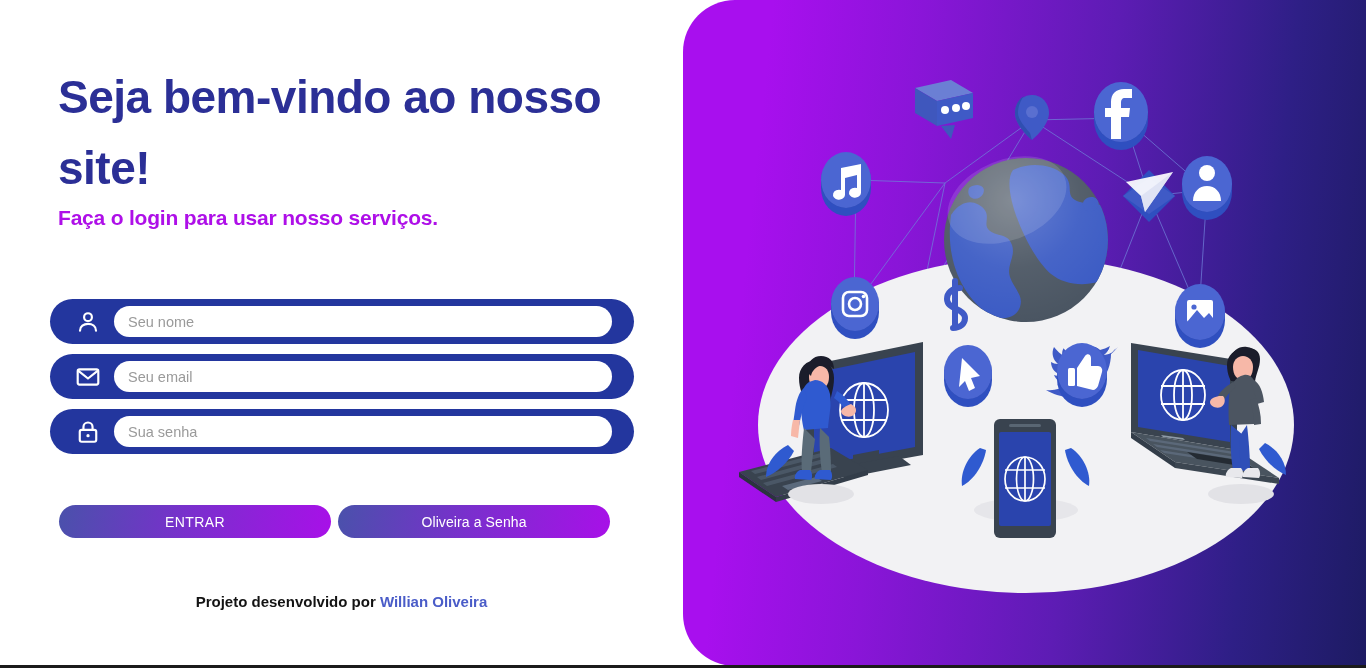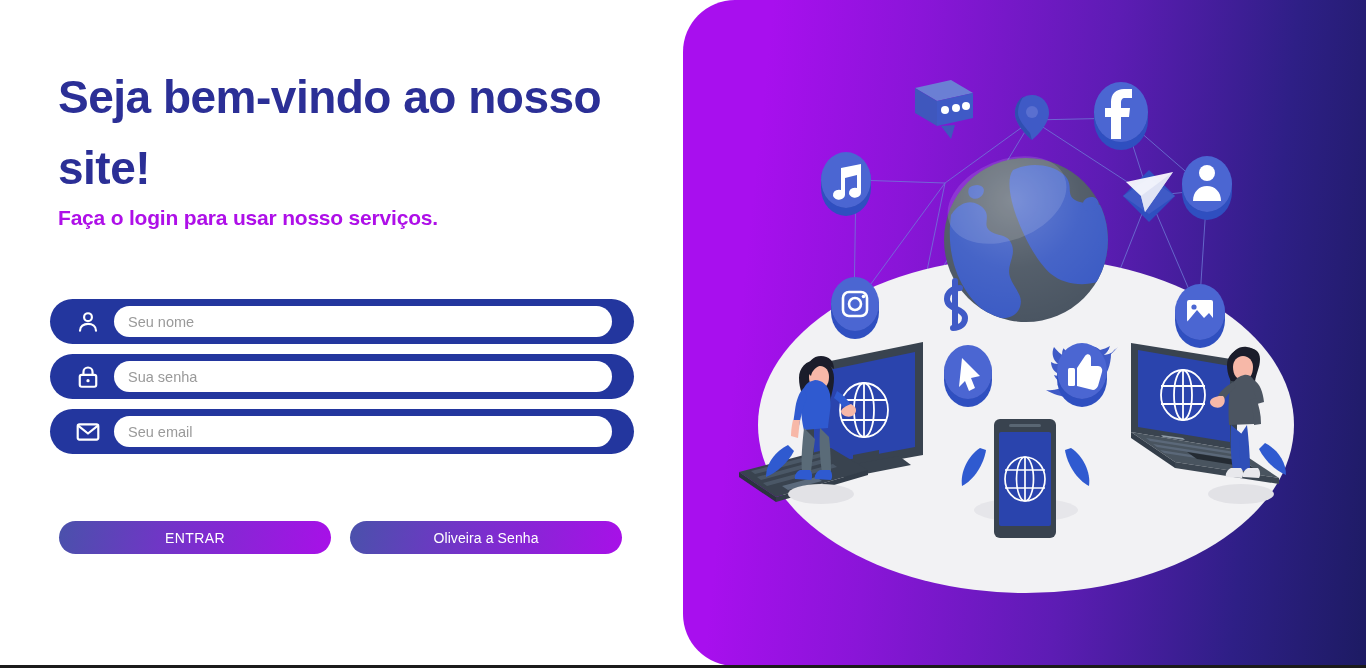--- a/index.html
+++ b/index.html
@@ -84,22 +84,21 @@
     font-size: 14.5px;
     color: #ec4899;
   }
   .field-input::placeholder { color: #9a9a9a; }
 
   
   .btn-row {
     position: absolute;
     left: 59px; top: 505px;
     display: flex;
-    gap: 19px;
-    margin-top: 16px;
+    gap: 7px;
   }
   .btn {
     border: none;
     outline: none;
     cursor: pointer;
     height: 33px;
     border-radius: 17px;
     color: #ffffff;
     font-family: "Liberation Sans", sans-serif;
     font-size: 14px;
@@ -163,45 +162,48 @@
             <circle cx="12" cy="7.5" r="3.6"></circle>
             <path d="M4.6 20c0-4 3.4-6.3 7.4-6.3s7.4 2.3 7.4 6.3"></path>
           </svg>
         </span>
         <input class="field-input" type="text" placeholder="Seu nome" style="">
       </div>
 
       <div class="field-row">
         <span class="field-icon">
           <svg width="26" height="26" viewBox="0 0 24 24" fill="none" stroke="#ffffff" stroke-width="2" stroke-linecap="round" stroke-linejoin="round">
+            <rect x="2.5" y="5" width="19" height="14" rx="1.6"></rect>
+            <path d="M2.9 6.2 12 13.4l9.1-7.2"></path>
+          </svg>
+        </span>
+        <input class="field-input" type="email" placeholder="Seu email" style="">
+      </div>
+
+      <div class="field-row">
+        <span class="field-icon">
+          <svg width="26" height="26" viewBox="0 0 24 24" fill="none" stroke="#ffffff" stroke-width="2" stroke-linecap="round" stroke-linejoin="round">
             <rect x="4.4" y="10" width="15.2" height="11" rx="1.8"></rect>
             <path d="M7.8 10V7.4a4.2 4.2 0 0 1 8.4 0V10"></path>
             <circle cx="12" cy="15.4" r="1.5" fill="#ffffff" stroke="none"></circle>
           </svg>
         </span>
         <input class="field-input" type="password" placeholder="Sua senha" style="">
       </div>
 
-      <div class="field-row">
-        <span class="field-icon">
-          <svg width="26" height="26" viewBox="0 0 24 24" fill="none" stroke="#ffffff" stroke-width="2" stroke-linecap="round" stroke-linejoin="round">
-            <rect x="2.5" y="5" width="19" height="14" rx="1.6"></rect>
-            <path d="M2.9 6.2 12 13.4l9.1-7.2"></path>
-          </svg>
-        </span>
-        <input class="field-input" type="email" placeholder="Seu email" style="">
-      </div>
-
     </div>
 
     <div class="btn-row">
       <button class="btn btn-login">ENTRAR</button>
       <button class="btn btn-forgot">Oliveira a Senha</button>
     </div>
 
+    <div class="footer-credit">
+      <span>Projeto desenvolvido por </span><a class="author" href="#" style="text-decoration:none;">Willian Oliveira</a>
+    </div>
 
   </div>
 
   <div class="right-pane">
     <svg class="illustration" viewBox="0 0 683 666">
       <defs>
         <radialGradient id="globeHL" cx="0.42" cy="0.26" r="0.75">
           <stop offset="0%" stop-color="#ffffff" stop-opacity="0.22"></stop>
           <stop offset="55%" stop-color="#ffffff" stop-opacity="0.06"></stop>
           <stop offset="100%" stop-color="#ffffff" stop-opacity="0"></stop>

